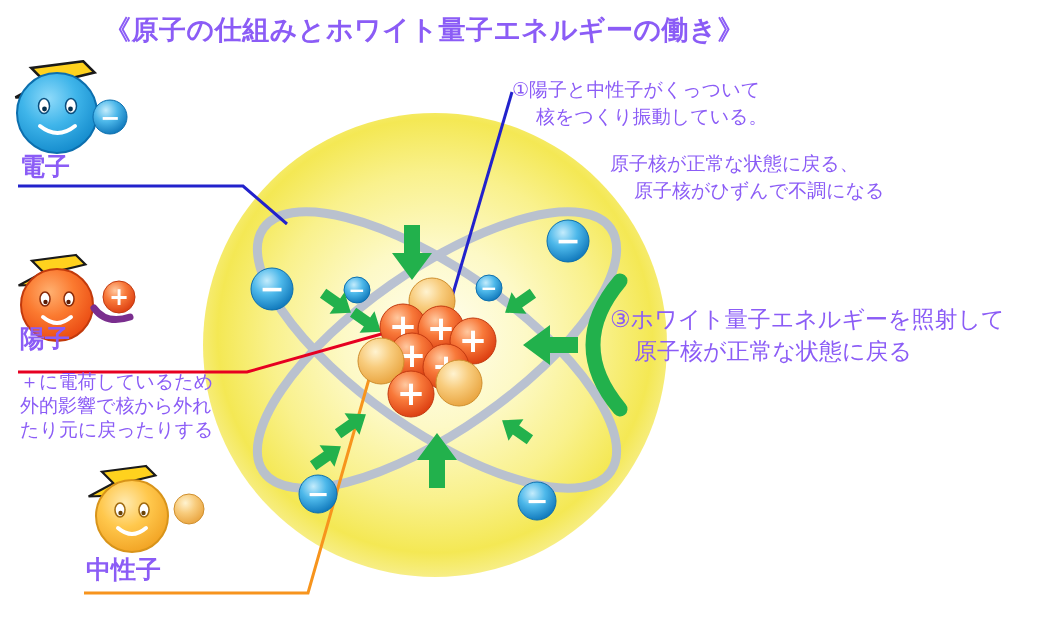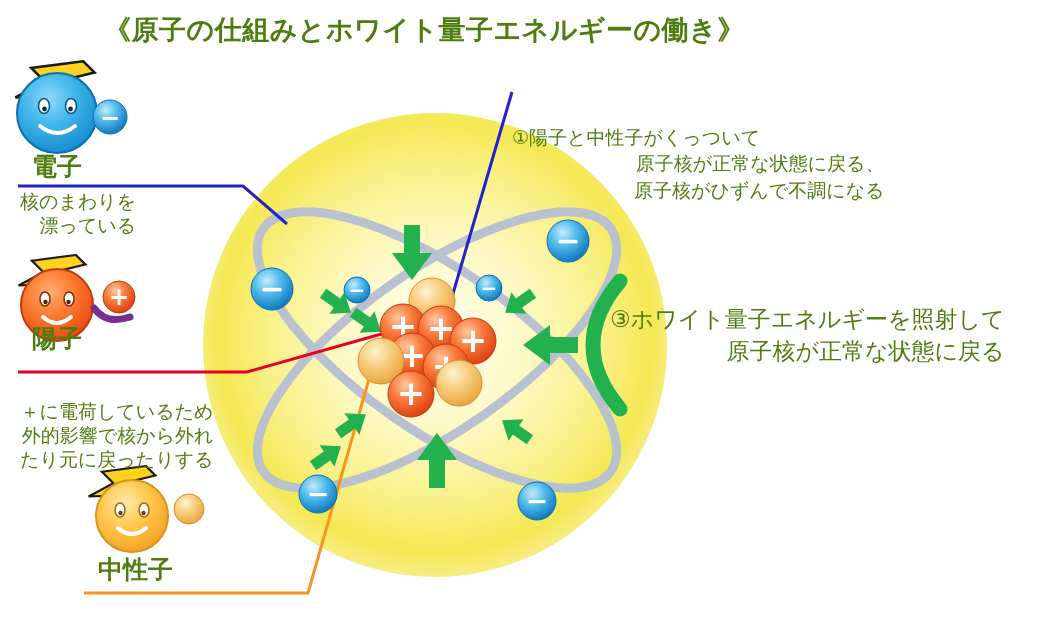--- a/index.html
+++ b/index.html
@@ -1,21 +1,21 @@
 <!DOCTYPE html>
 <html><head>
 <meta charset="utf-8">
 <style>
   html,body{margin:0;padding:0;background:#fff;}
   body{font-family:"Liberation Sans","DejaVu Sans",sans-serif;}
   .canvas{position:relative;width:1050px;height:631px;overflow:hidden;background:#fff;}
   .canvas > svg{position:absolute;left:0;top:0;z-index:1;}
-  .txt{position:absolute;z-index:2;color:#4d7c0f;white-space:nowrap;text-align:right;}
+  .txt{position:absolute;z-index:2;color:#8b5cf6;white-space:nowrap;}
   .title{font-size:27px;font-weight:bold;letter-spacing:.5px;}
-  .plabel{font-size:25px;font-weight:bold;margin-left:12px;}
+  .plabel{font-size:25px;font-weight:bold;}
   .desc{font-size:19px;line-height:24px;}
   .desc-sm{font-size:18px;line-height:23px;}
   .note{font-size:19px;line-height:27px;}
   .note3{font-size:23px;line-height:32px;}
   .ind{padding-left:24px;}
   text.sign{font-family:"DejaVu Sans",sans-serif;font-weight:bold;fill:#ffffff;text-anchor:middle;}
 </style>
 </head>
 <body>
 
@@ -186,36 +186,33 @@
       <ellipse cx="144" cy="510" rx="5" ry="7" fill="#fff" stroke="#a06a10" stroke-width="1.5"></ellipse>
       <circle cx="143.5" cy="513" r="2.2" fill="#6b4408"></circle>
       <path d="M118 528 Q 132 540 146 528" stroke="#ffffff" stroke-width="4" fill="none" stroke-linecap="round"></path>
       <circle cx="189" cy="509" r="15" fill="url(#gradTanBall)" stroke="#cf8f2e"></circle>
     </g>
   </svg>
 
   <div class="txt title" style="left:104px;top:12px;">《原子の仕組みとホワイト量子エネルギーの働き》</div>
 
   <div class="txt plabel" style="left:20px;top:150px;">電子</div>
-  <div class="txt desc" style="left:20px;top:190px;">
-    <div>核のまわりを</div>
-    <div>漂っている</div>
-  </div>
 
   <div class="txt plabel" style="left:20px;top:322px;">陽子</div>
-  <div class="txt desc" style="left:20px;top:400px;">
+  <div class="txt desc" style="left:20px;top:370px;">
     <div>＋に電荷しているため</div>
     <div>外的影響で核から外れ</div>
     <div>たり元に戻ったりする</div>
   </div>
 
   <div class="txt plabel" style="left:86px;top:553px;">中性子</div>
 
-  <div class="txt note" style="left:512px;top:76px;margin-top:48px;">
+  <div class="txt note" style="left:512px;top:76px;">
     <div>①陽子と中性子がくっついて</div>
+    <div class="ind">核をつくり振動している。</div>
   </div>
 
   <div class="txt note" style="left:610px;top:150px;">
     <div>原子核が正常な状態に戻る、</div>
     <div class="ind">原子核がひずんで不調になる</div>
   </div>
 
   <div class="txt note3" style="left:610px;top:303px;">
     <div>③ホワイト量子エネルギーを照射して</div>
     <div class="ind">原子核が正常な状態に戻る</div>

